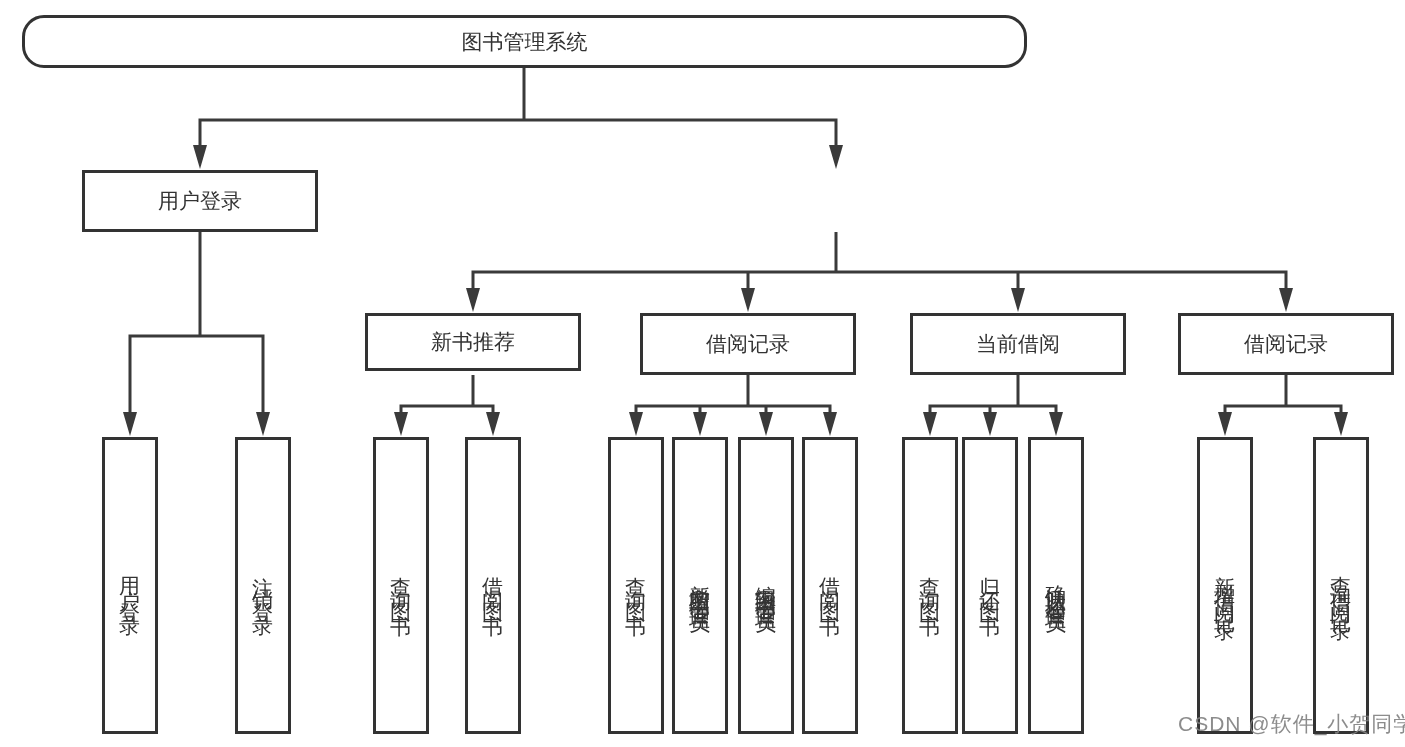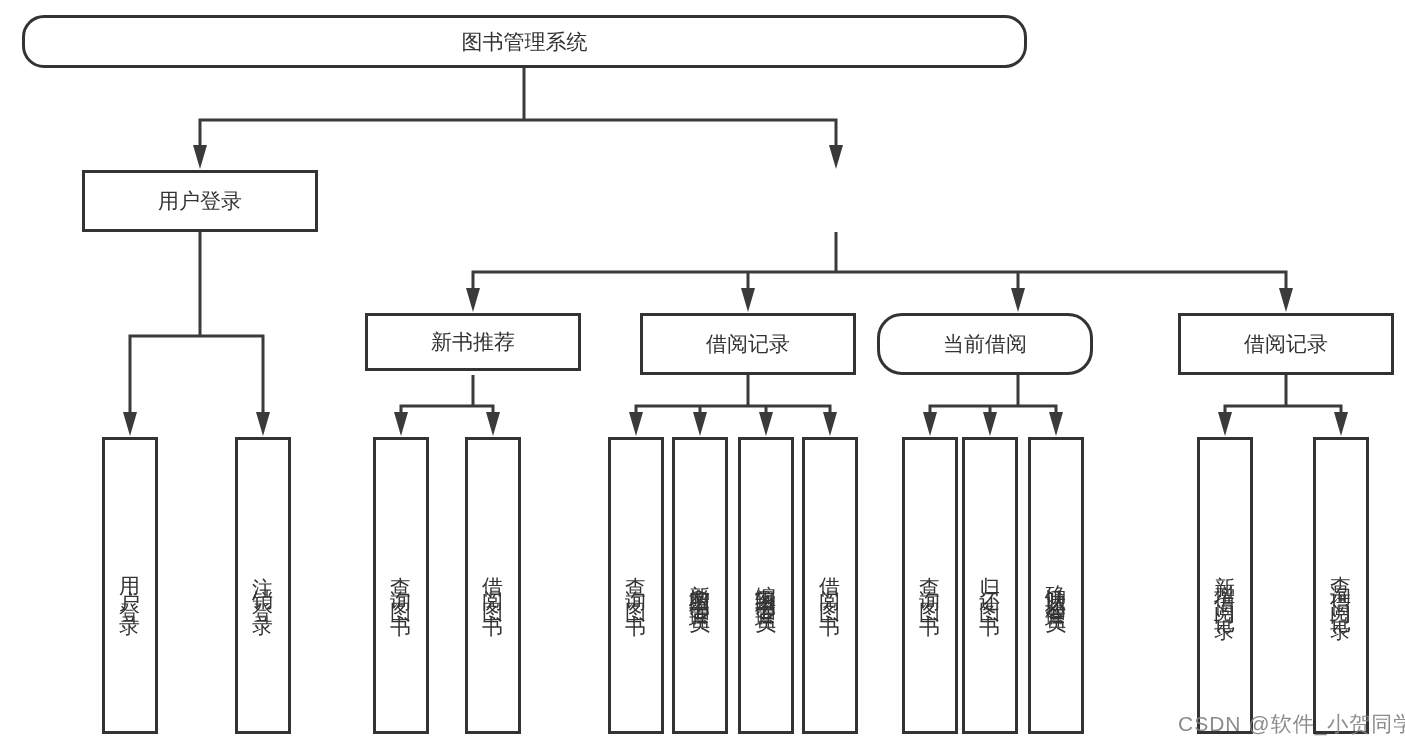--- a/index.html
+++ b/index.html
@@ -104,21 +104,21 @@
   <div class="box" style="left:82px;top:170px;width:236px;height:62px;">
     <span>用户登录</span>
   </div>
 
   <div class="box" style="left:365px;top:313px;width:216px;height:58px;">
     <span>新书推荐</span>
   </div>
   <div class="box" style="left:640px;top:313px;width:216px;height:62px;">
     <span>借阅记录</span>
   </div>
-  <div class="box" style="left:877px;top:313px;width:216px;height:62px;border-radius:25px;">
+  <div class="box" style="left:910px;top:313px;width:216px;height:62px;">
     <span>当前借阅</span>
   </div>
   <div class="box" style="left:1178px;top:313px;width:216px;height:62px;">
     <span>借阅记录</span>
   </div>
 
   <div class="box leaf ls4" style="left:102px;">
     <span>用户登录</span>
   </div>
   <div class="box leaf ls4" style="left:235px;">

